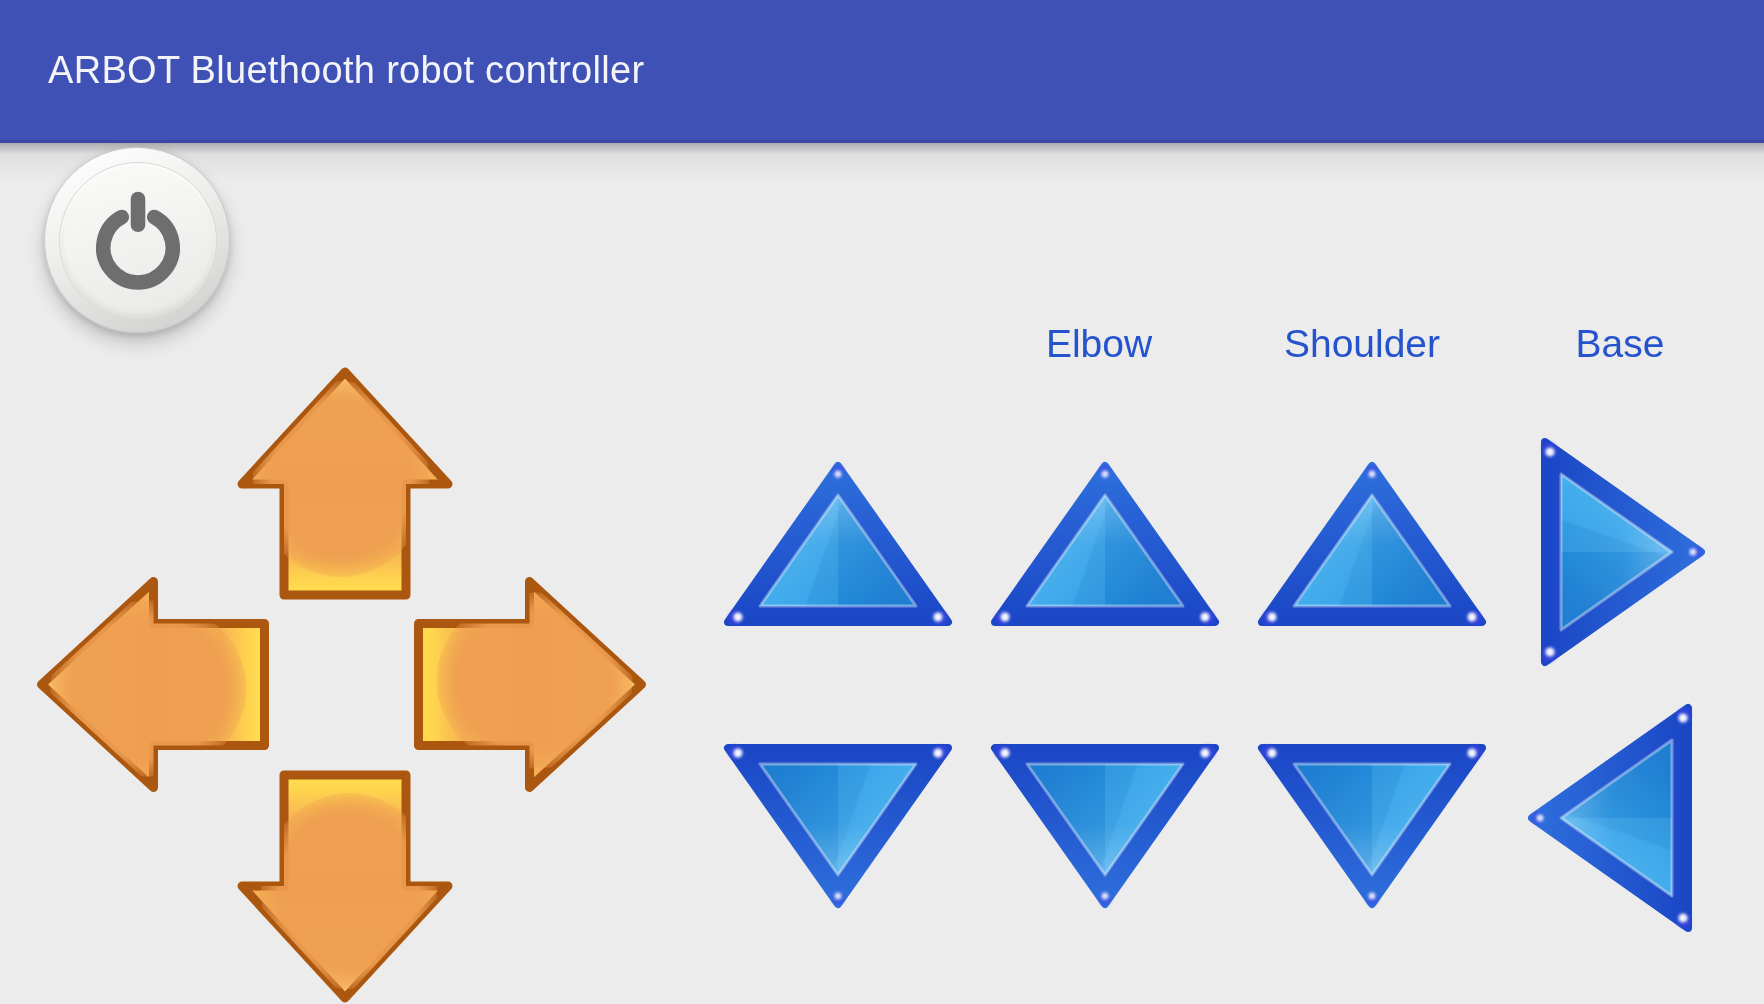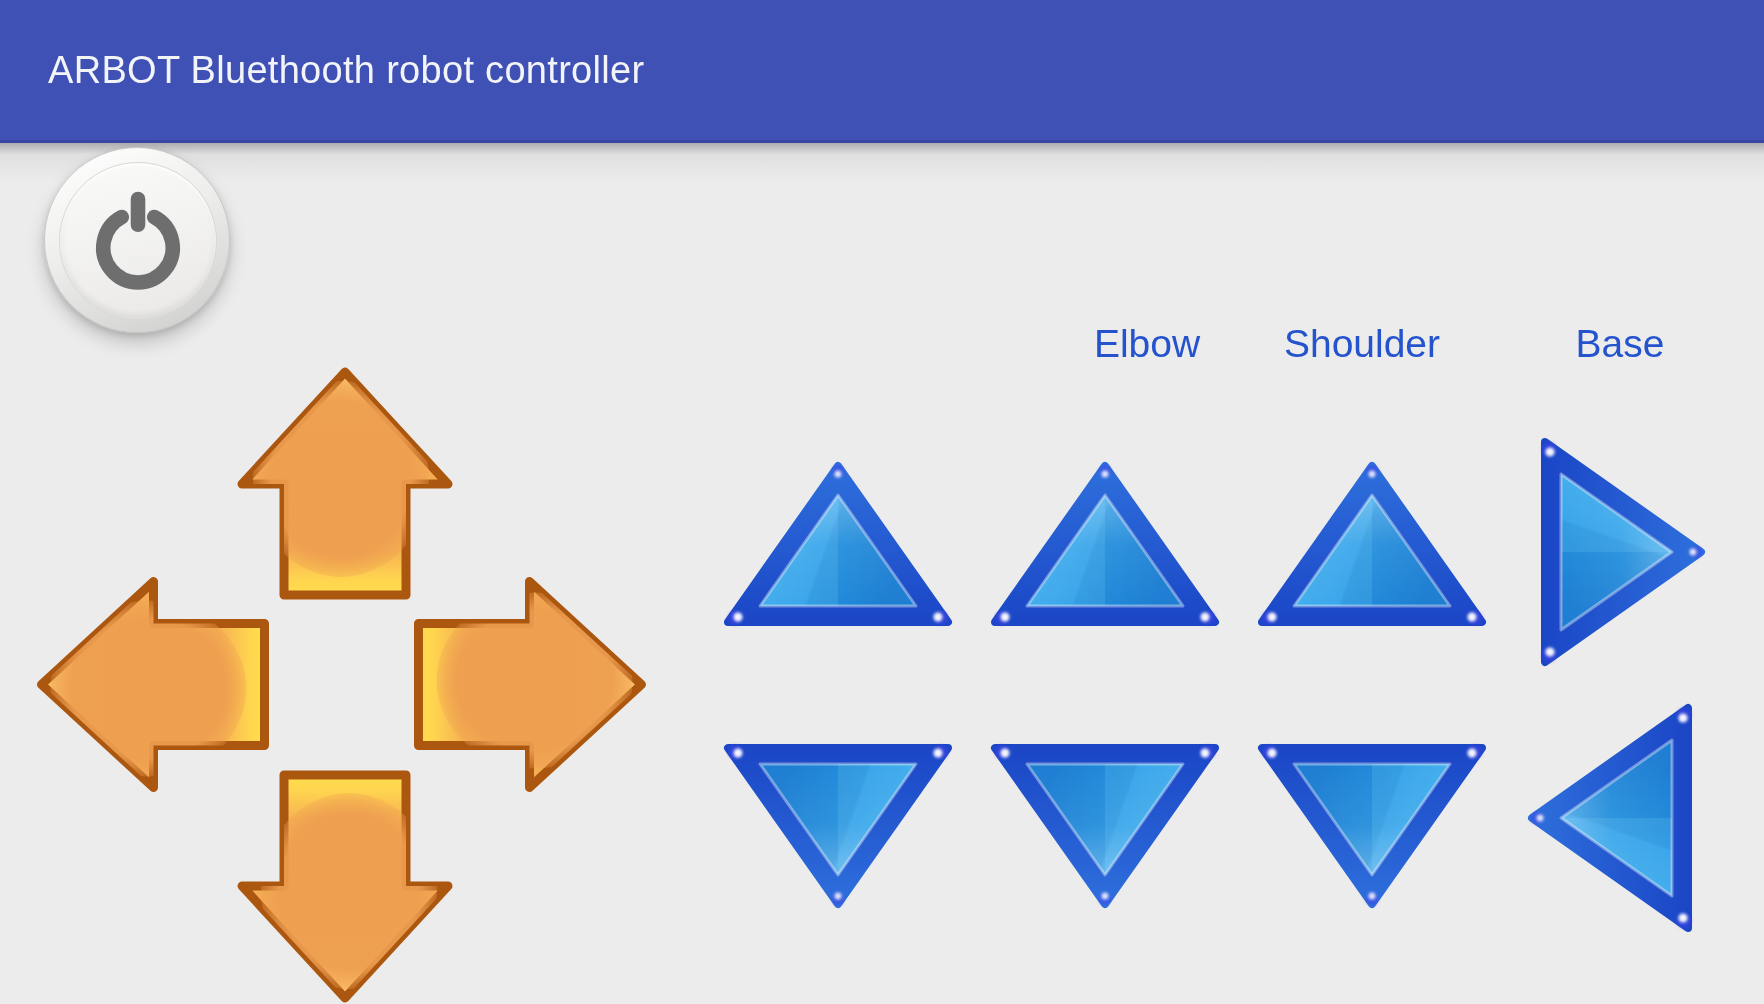--- a/index.html
+++ b/index.html
@@ -59,21 +59,21 @@
   #tri-gripper-down {left:1257px; top:741px; transform:rotate(180deg);}
   #tri-base-right{left:1507px; top:468px; transform:rotate(90deg);}
   #tri-base-left {left:1496px; top:734px; transform:rotate(-90deg);}
 
   
   .col-label{
     position:absolute; top:320px; width:300px; height:48px; line-height:48px;
     text-align:center; font-size:39px; color:#2553CE; white-space:nowrap;
   }
   #label-shoulder{left:688px;}
-  #label-elbow   {left:997px;}
+  #label-elbow   {left:949px;}
   #label-gripper {left:1212px;}
   #label-base    {left:1470px;}
 </style>
 </head>
 <body>
 
 <div class="screen">
 
   <svg width="0" height="0" style="position:absolute" aria-hidden="true">
     <defs>

